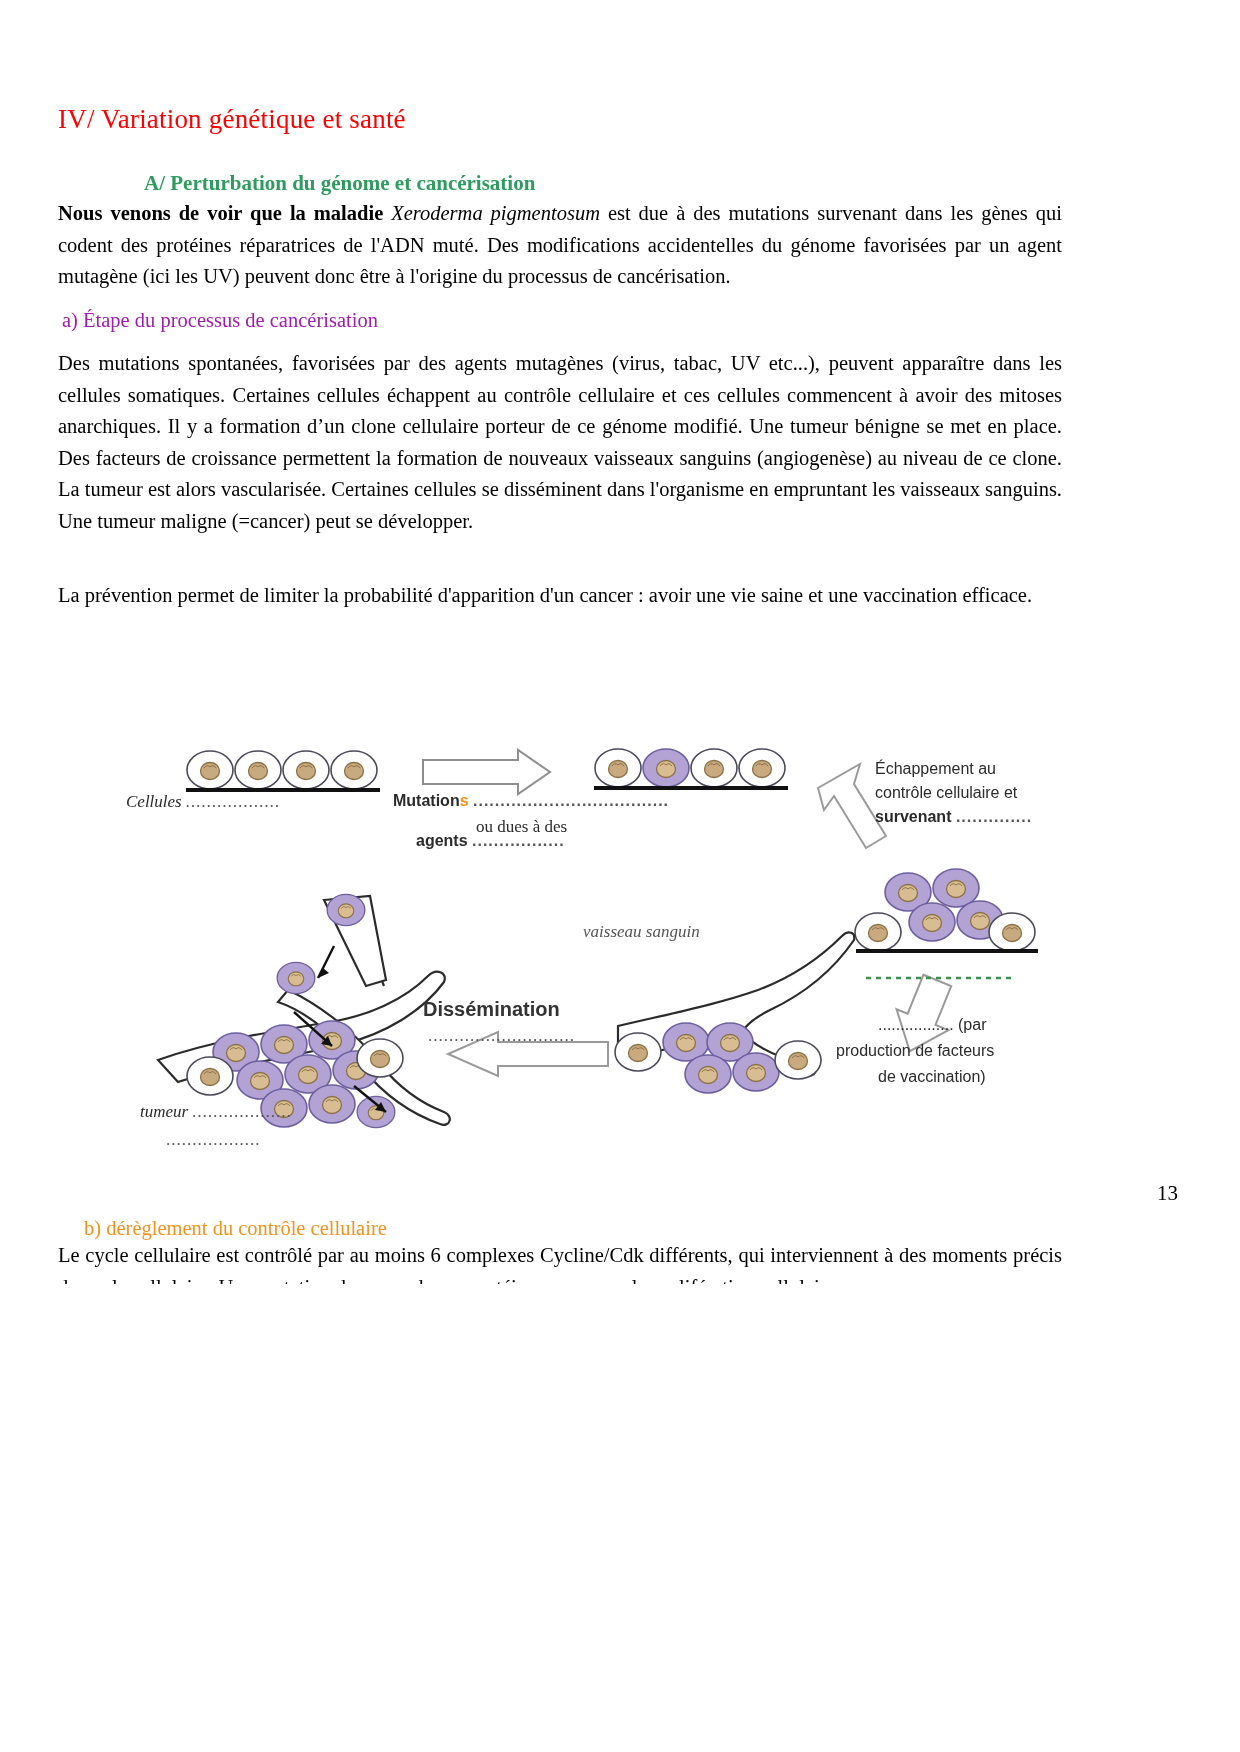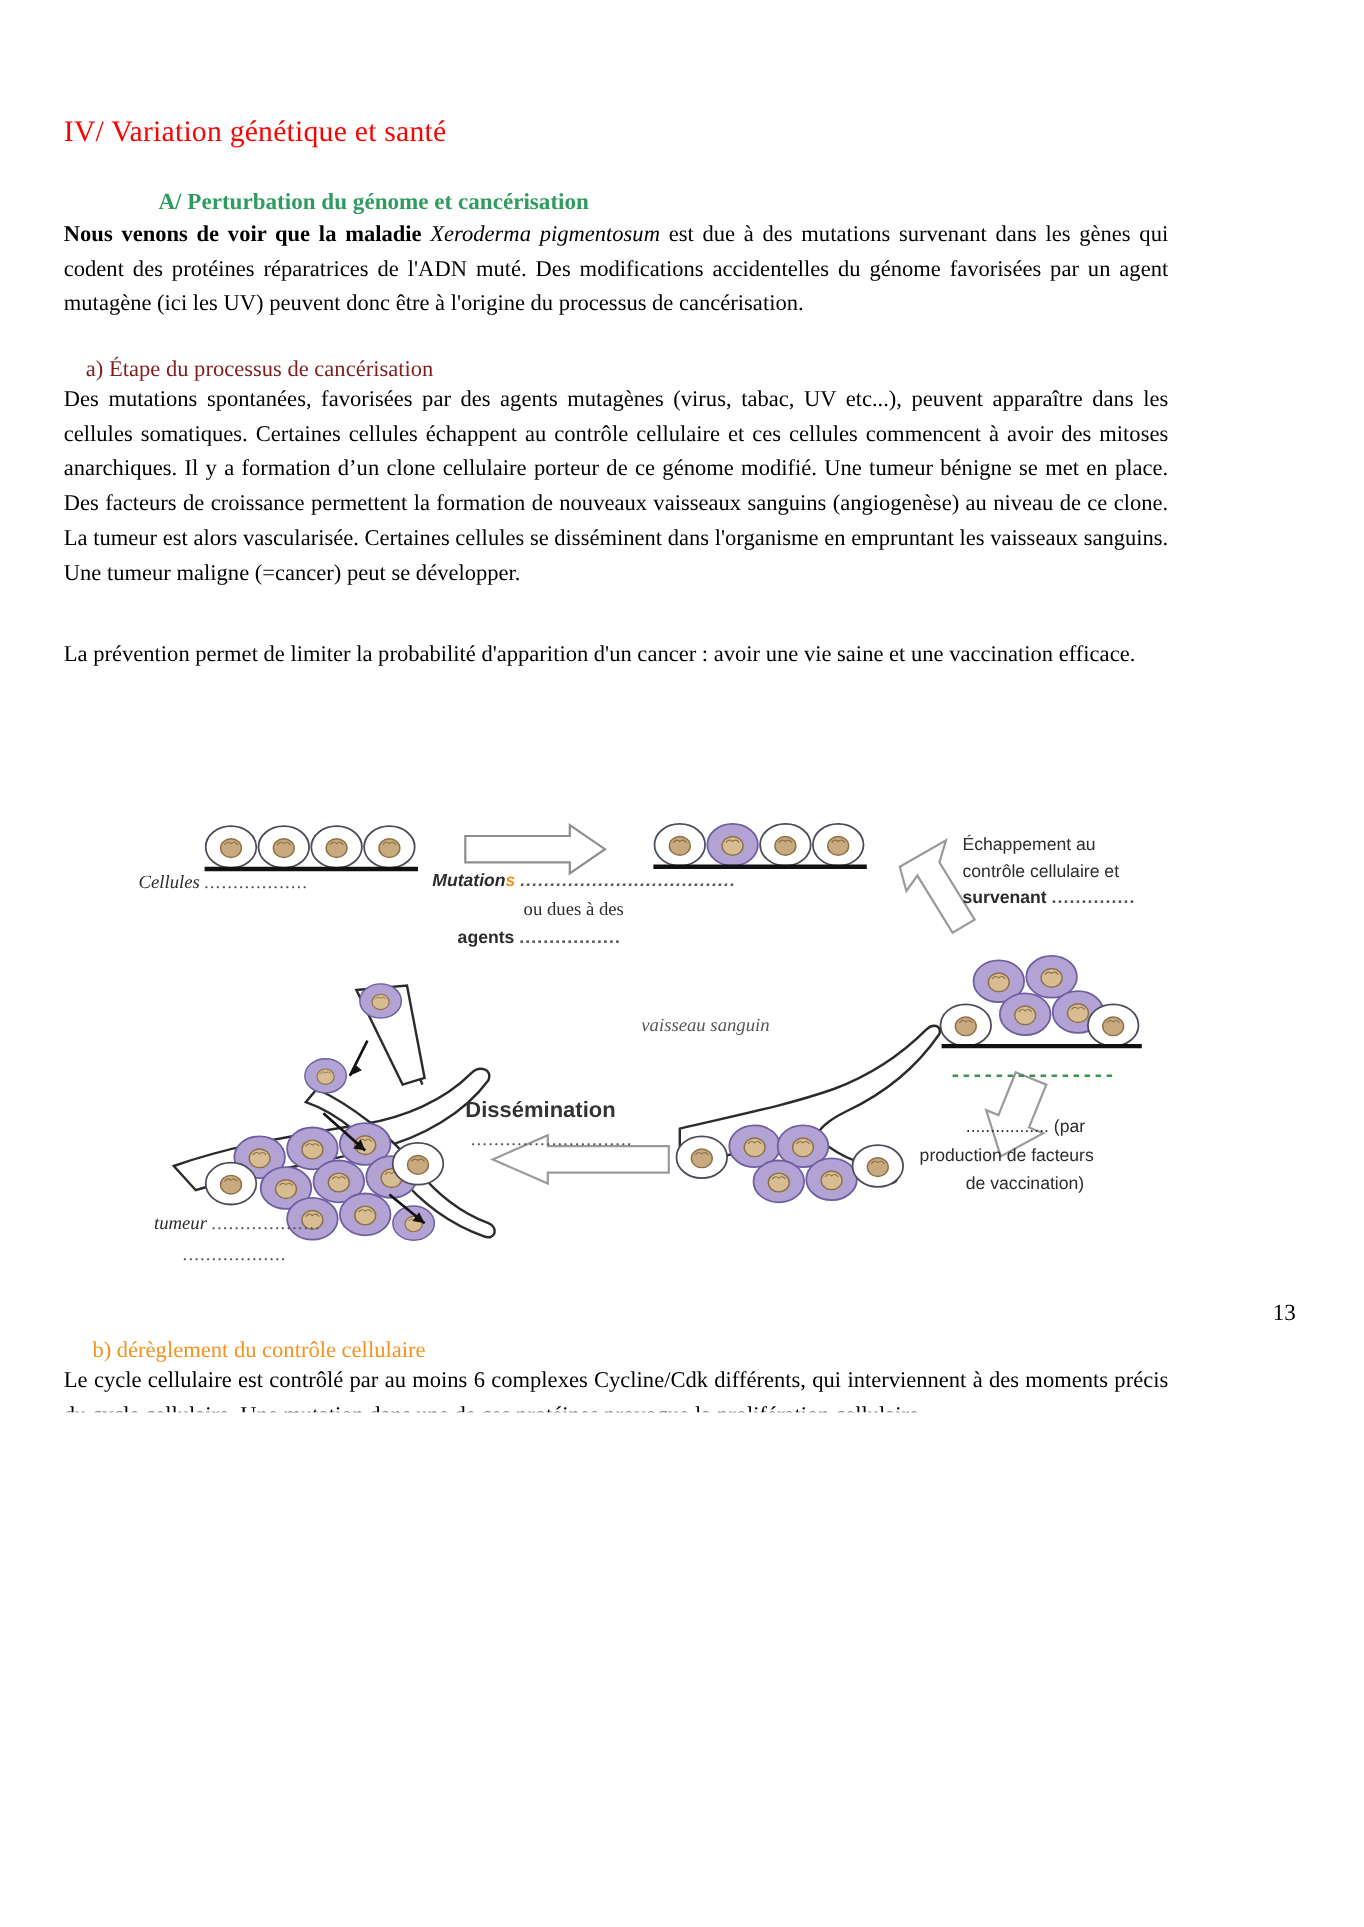--- a/index.html
+++ b/index.html
@@ -58,22 +58,22 @@
     top: 198px;
     left: 0;
     width: 1004px;
   }
   .para-1 .lead { font-weight: bold; }
   .para-1 .sp { font-style: italic; }
 
   h3.orange-head {
     font-size: 20.5px;
     font-weight: normal;
-    color: #7f1d1d;
-    margin: 16px;
+    color: #a21caf;
+    margin: 0;
     position: absolute;
     left: 4px;
     top: 309px;
   }
 
   .para-2 {
     position: absolute;
     top: 348px;
     left: 0;
     width: 1004px;
@@ -264,25 +264,25 @@
         <path d="M236 426 L268 452" stroke="#111" stroke-width="2.4" fill="none"></path>
         <polygon points="268,452 257,450 263,442" fill="#111"></polygon>
         <path d="M216 286 L200 318" stroke="#111" stroke-width="2.4" fill="none"></path>
         <polygon points="200,318 205,308 211,313" fill="#111"></polygon>
 
         <line x1="748" y1="318" x2="896" y2="318" stroke="#3f8f4f" stroke-width="2.4" stroke-dasharray="5 5"></line>
       </svg>
 
       <div class="fig-label ital" style="left:8px; top:132px;"><span>Cellules</span> <span class="dots">..................</span></div>
 
-      <div class="fig-label sans bold" style="left:275px; top:132px;font-style:italic;"><span>Mutation</span><span style="color:#F5921E;">s</span> <span class="dots">....................................</span></div>
+      <div class="fig-label sans bold" style="left:275px; top:132px;"><span>Mutation</span><span style="color:#F5921E;">s</span> <span class="dots">....................................</span></div>
 
       <div class="fig-label" style="left:358px; top:157px;">ou dues à des</div>
 
-      <div class="fig-label sans bold" style="left:298px; top:184px;"><span>agents</span> <span class="dots">.................</span></div>
+      <div class="fig-label sans bold" style="left:298px; top:172px;"><span>agents</span> <span class="dots">.................</span></div>
 
       <div class="fig-label sans" style="left:757px; top:100px;">Échappement au</div>
       <div class="fig-label sans" style="left:757px; top:124px;">contrôle cellulaire et</div>
       <div class="fig-label sans bold" style="left:757px; top:148px;"><span>survenant</span> <span class="dots">..............</span></div>
 
       <div class="fig-label sans" style="left:305px; top:338px; font-size:20px; font-weight:bold; color:#333;">Dissémination</div>
       <div class="fig-label dots" style="left:310px; top:366px;">............................</div>
 
       <div class="fig-label ital" style="left:465px; top:262px; color:#555;">vaisseau sanguin</div>
 

